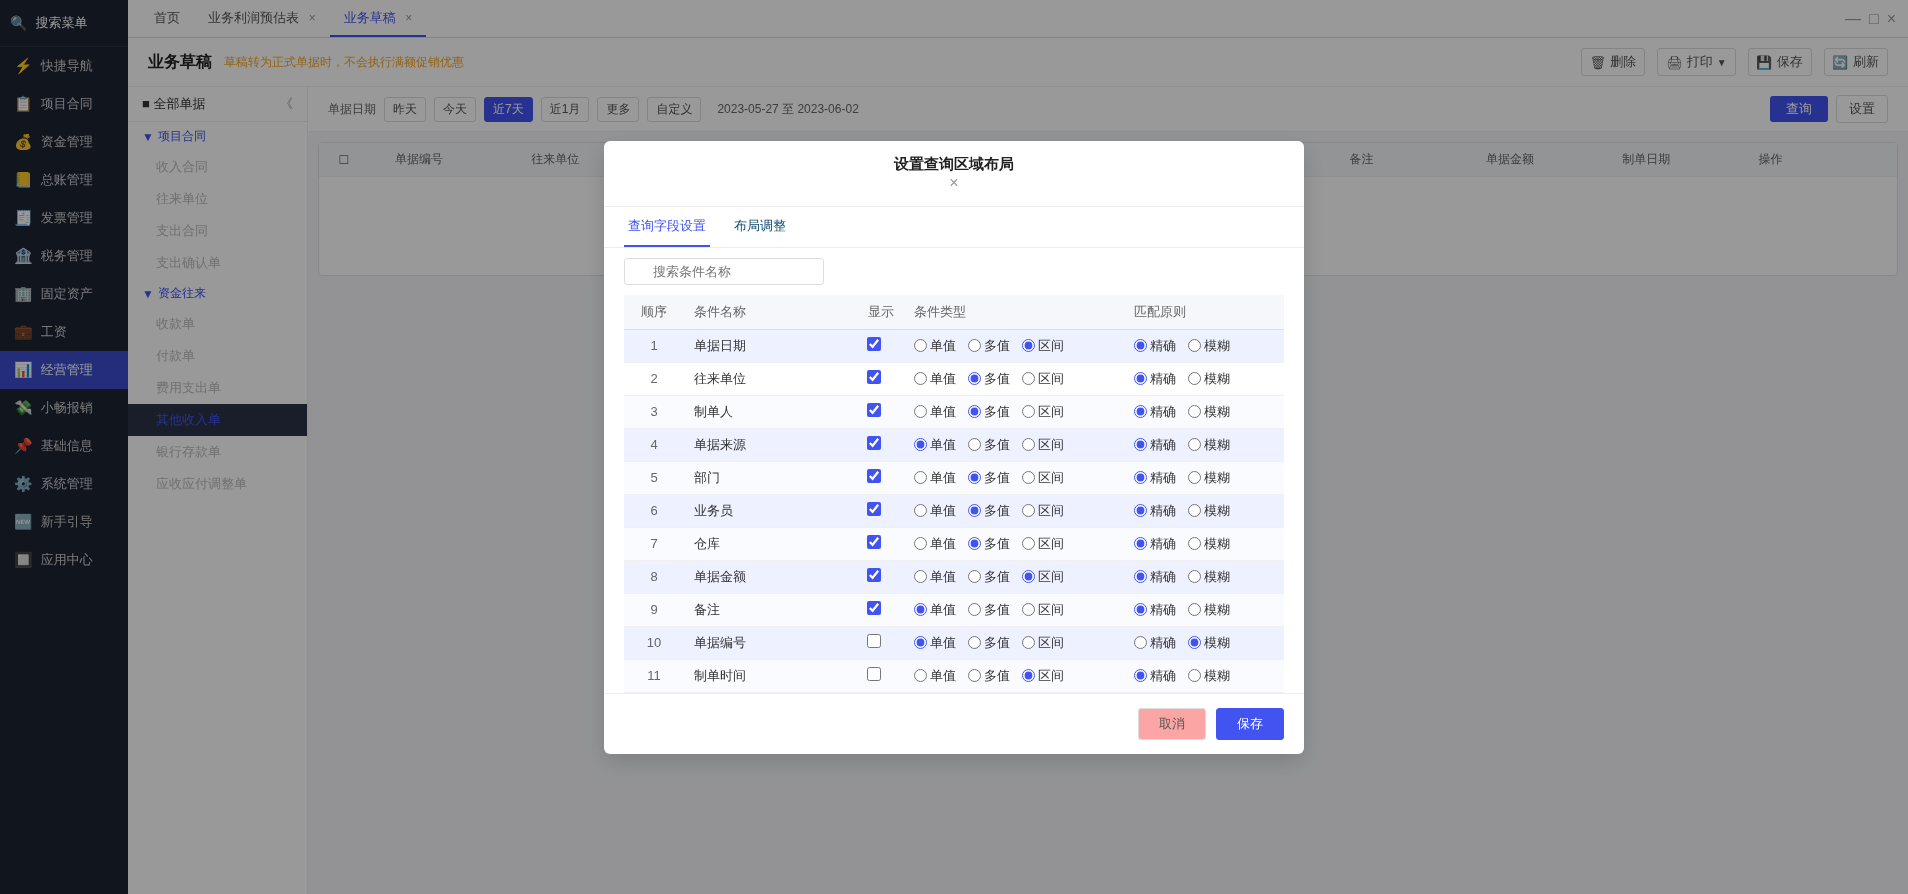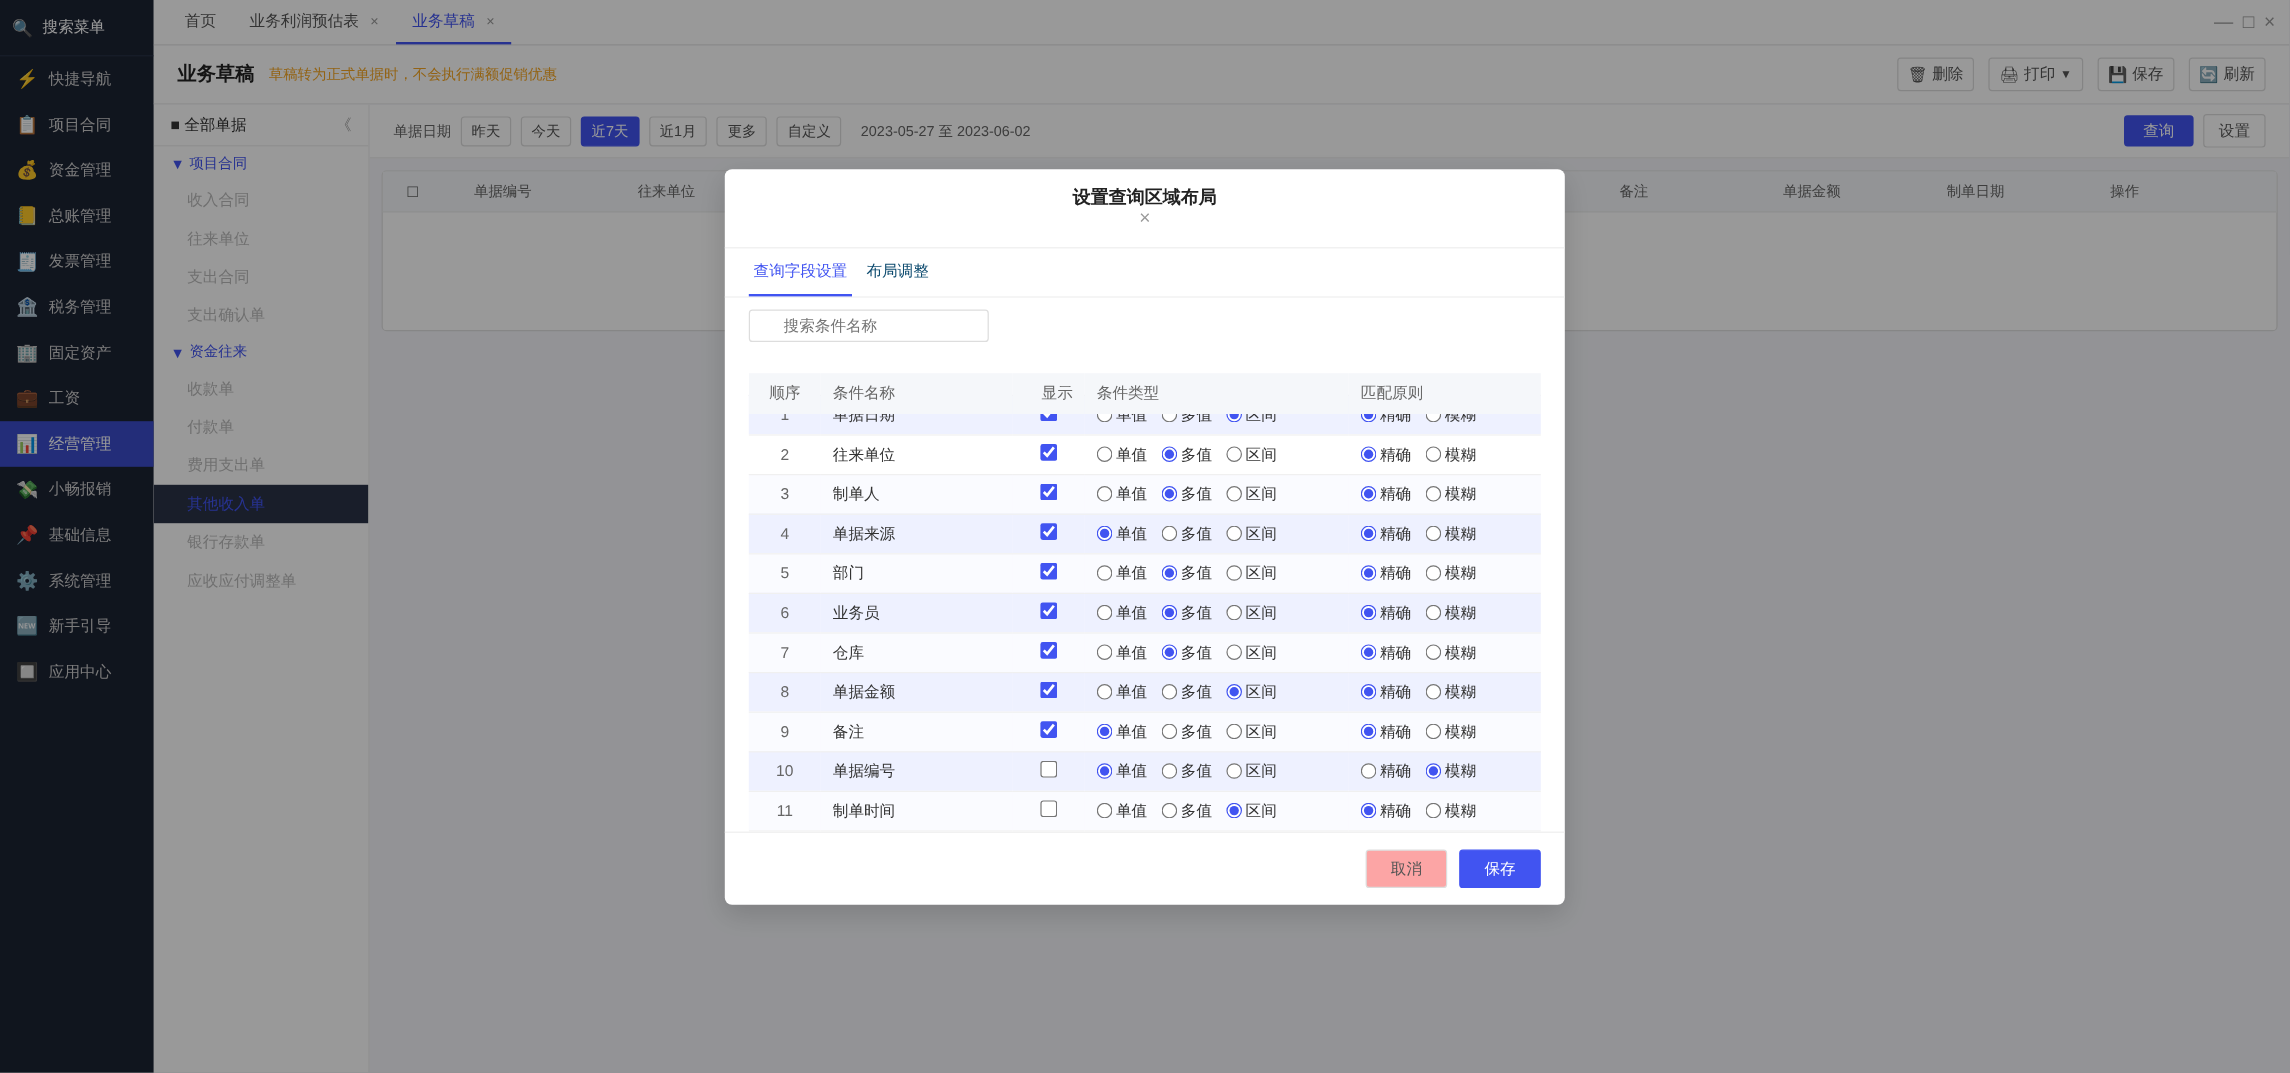--- a/index.html
+++ b/index.html
@@ -46,34 +46,34 @@
     
     .overlay { position: fixed; top: 0; left: 0; width: 100%; height: 100%; background: rgba(0,0,0,0.4); z-index: 100; display: flex; align-items: center; justify-content: center; }
 
     
     .modal { background: #fff; border-radius: 6px; width: 700px; max-height: 620px; display: flex; flex-direction: column; box-shadow: 0 8px 24px rgba(0,0,0,0.15); }
     .modal-header { display: flex; align-items: center; justify-content: space-between; padding: 14px 20px; border-bottom: 1px solid #eee; flex-direction: column; }
     .modal-title { font-size: 15px; font-weight: 600; color: #222; }
     .modal-close { cursor: pointer; font-size: 16px; color: #999; }
 
     
-    .modal-tabs { display: flex; padding: 0 20px; border-bottom: 1px solid #eee; gap: 8px; align-items: center; }
+    .modal-tabs { display: flex; padding: 0 20px; border-bottom: 1px solid #eee; gap: 20px; align-items: center; }
     .modal-tab { padding: 10px 4px; font-size: 13px; cursor: pointer; color: #0c4a6e; border-bottom: 2px solid transparent; }
     .modal-tab.active { color: #4154f1; border-bottom: 2px solid #4154f1; font-weight: 500; }
 
     
     .modal-search { padding: 10px 20px; }
     .modal-search-input { width: 200px; border: 1px solid #ddd; border-radius: 3px; padding: 5px 10px 5px 28px; font-size: 13px; position: relative; outline: none; }
     .search-wrapper { position: relative; display: inline-block; }
     .search-icon { position: absolute; left: 8px; top: 50%; transform: translateY(-50%); color: #aaa; font-size: 13px; }
 
     
     .modal-table { flex: 1; overflow-y: auto; padding: 0 20px; }
     table { width: 100%; border-collapse: collapse; font-size: 13px; }
-    thead th { background: #f5f7fa; padding: 8px 10px; text-align: left; color: #666; font-weight: 500; border-bottom: 1px solid #e0e0e0; position: sticky; top: 16px; z-index: 1; }
+    thead th { background: #f5f7fa; padding: 8px 10px; text-align: left; color: #666; font-weight: 500; border-bottom: 1px solid #e0e0e0; position: sticky; top: 0; z-index: 1; }
     tbody tr { border-bottom: 1px solid #f0f0f0; }
     tbody tr:nth-child(odd) { background: #fafbff; }
     tbody tr:nth-child(even) { background: #fff; }
     tbody tr.selected-row { background: #eef1ff; }
     tbody td { padding: 7px 10px; vertical-align: middle; }
     .order-cell { color: #666; text-align: center; width: 50px; }
 
     
     .radio-group { display: flex; align-items: center; gap: 12px; white-space: nowrap; }
     .radio-item { display: flex; align-items: center; gap: 3px; cursor: pointer; }

